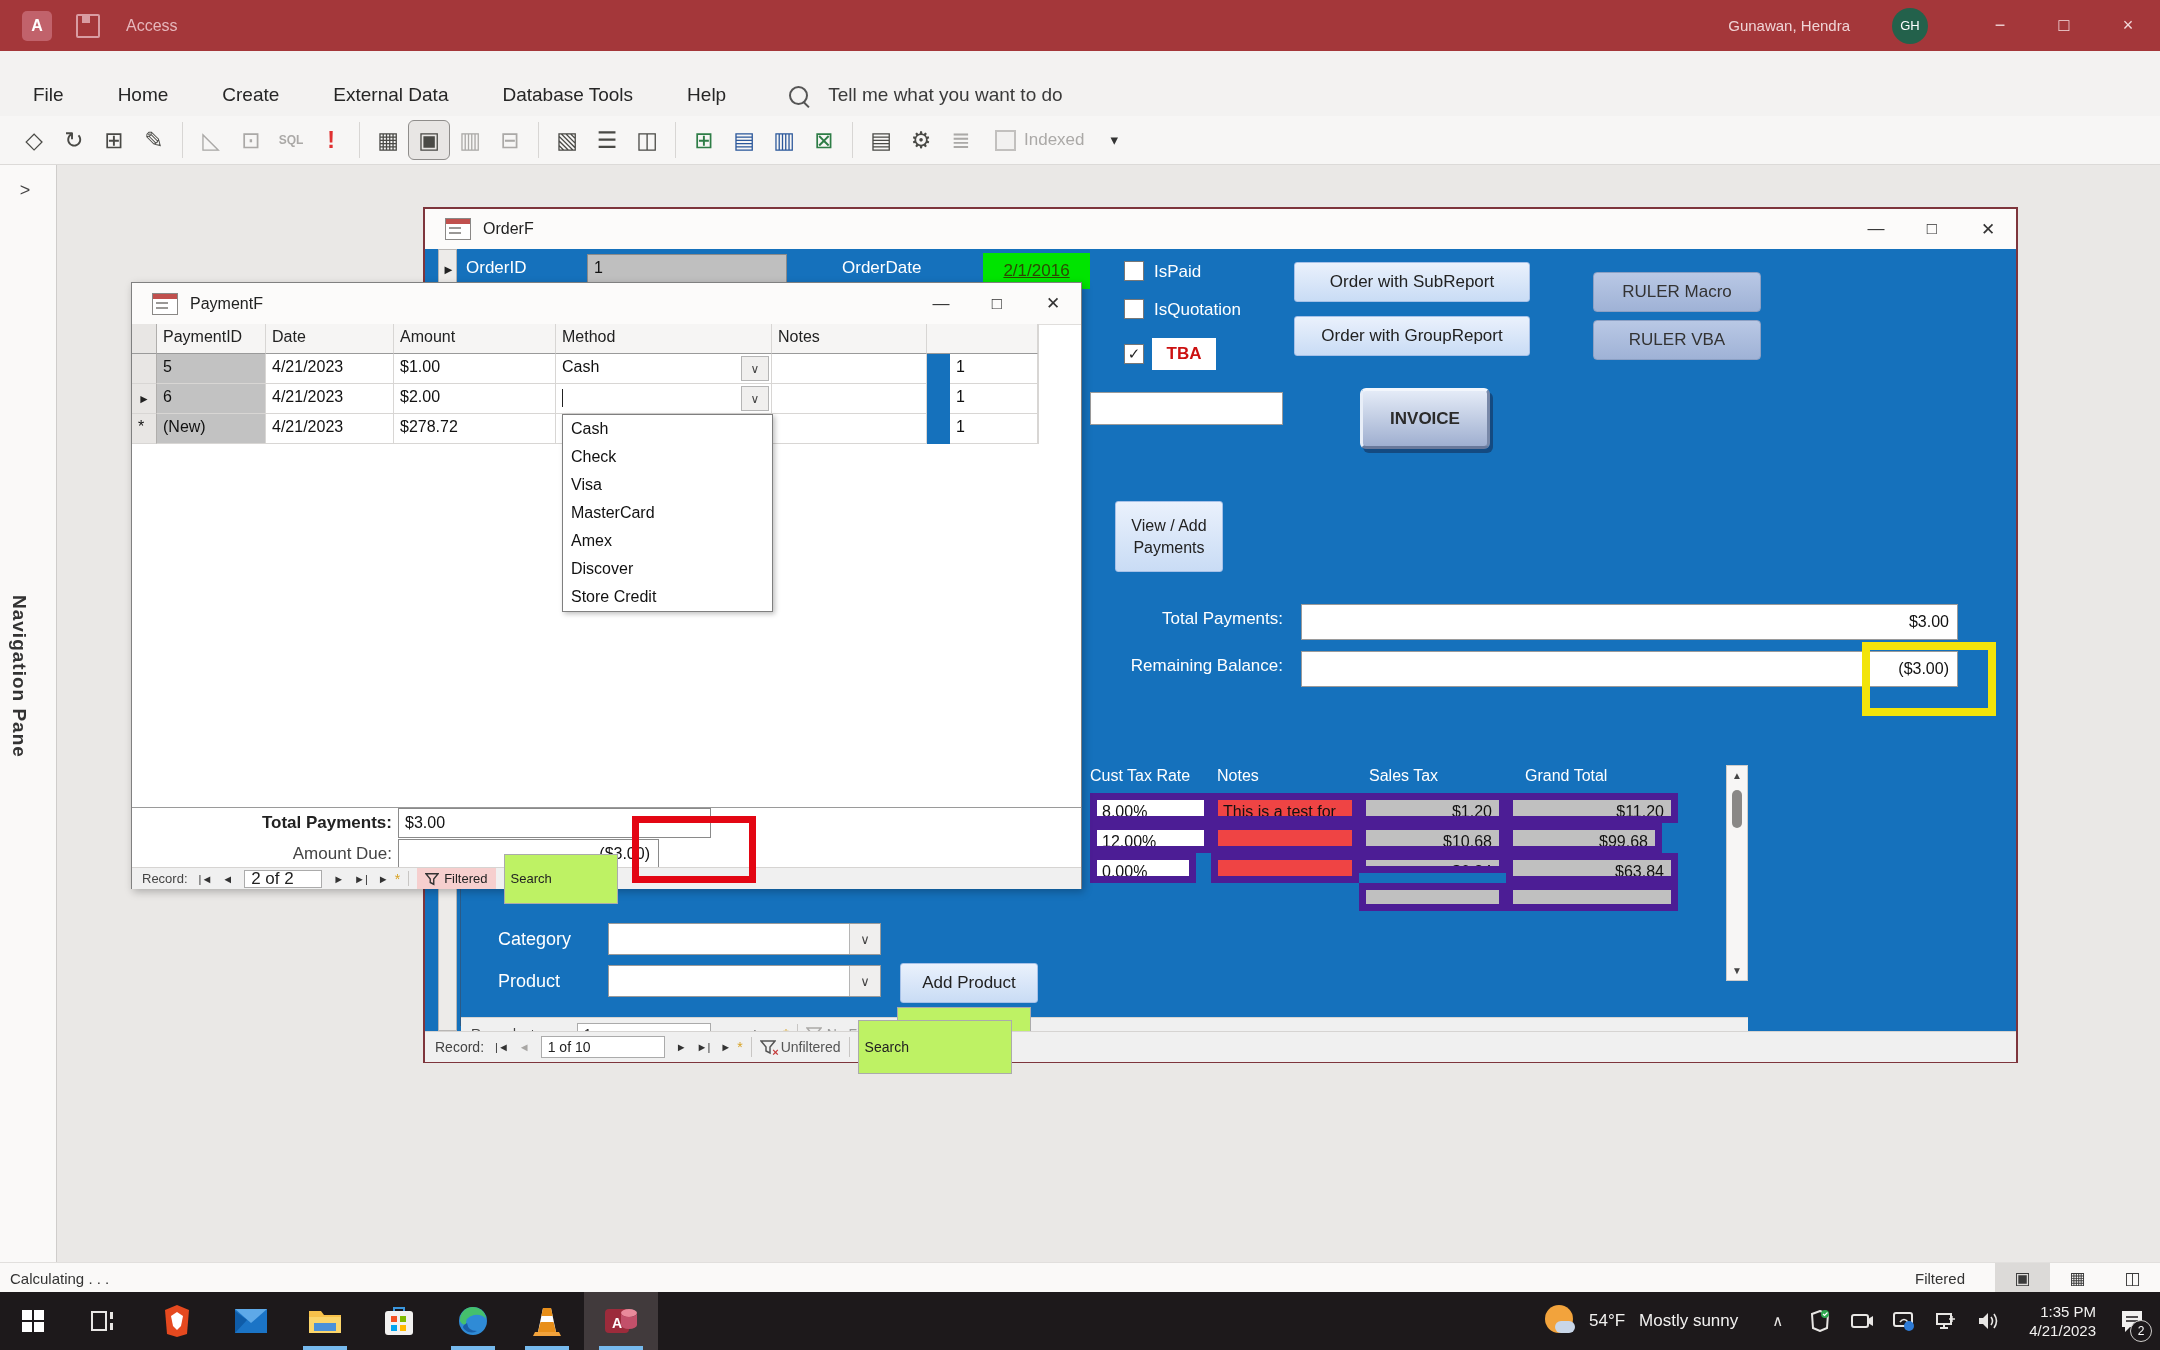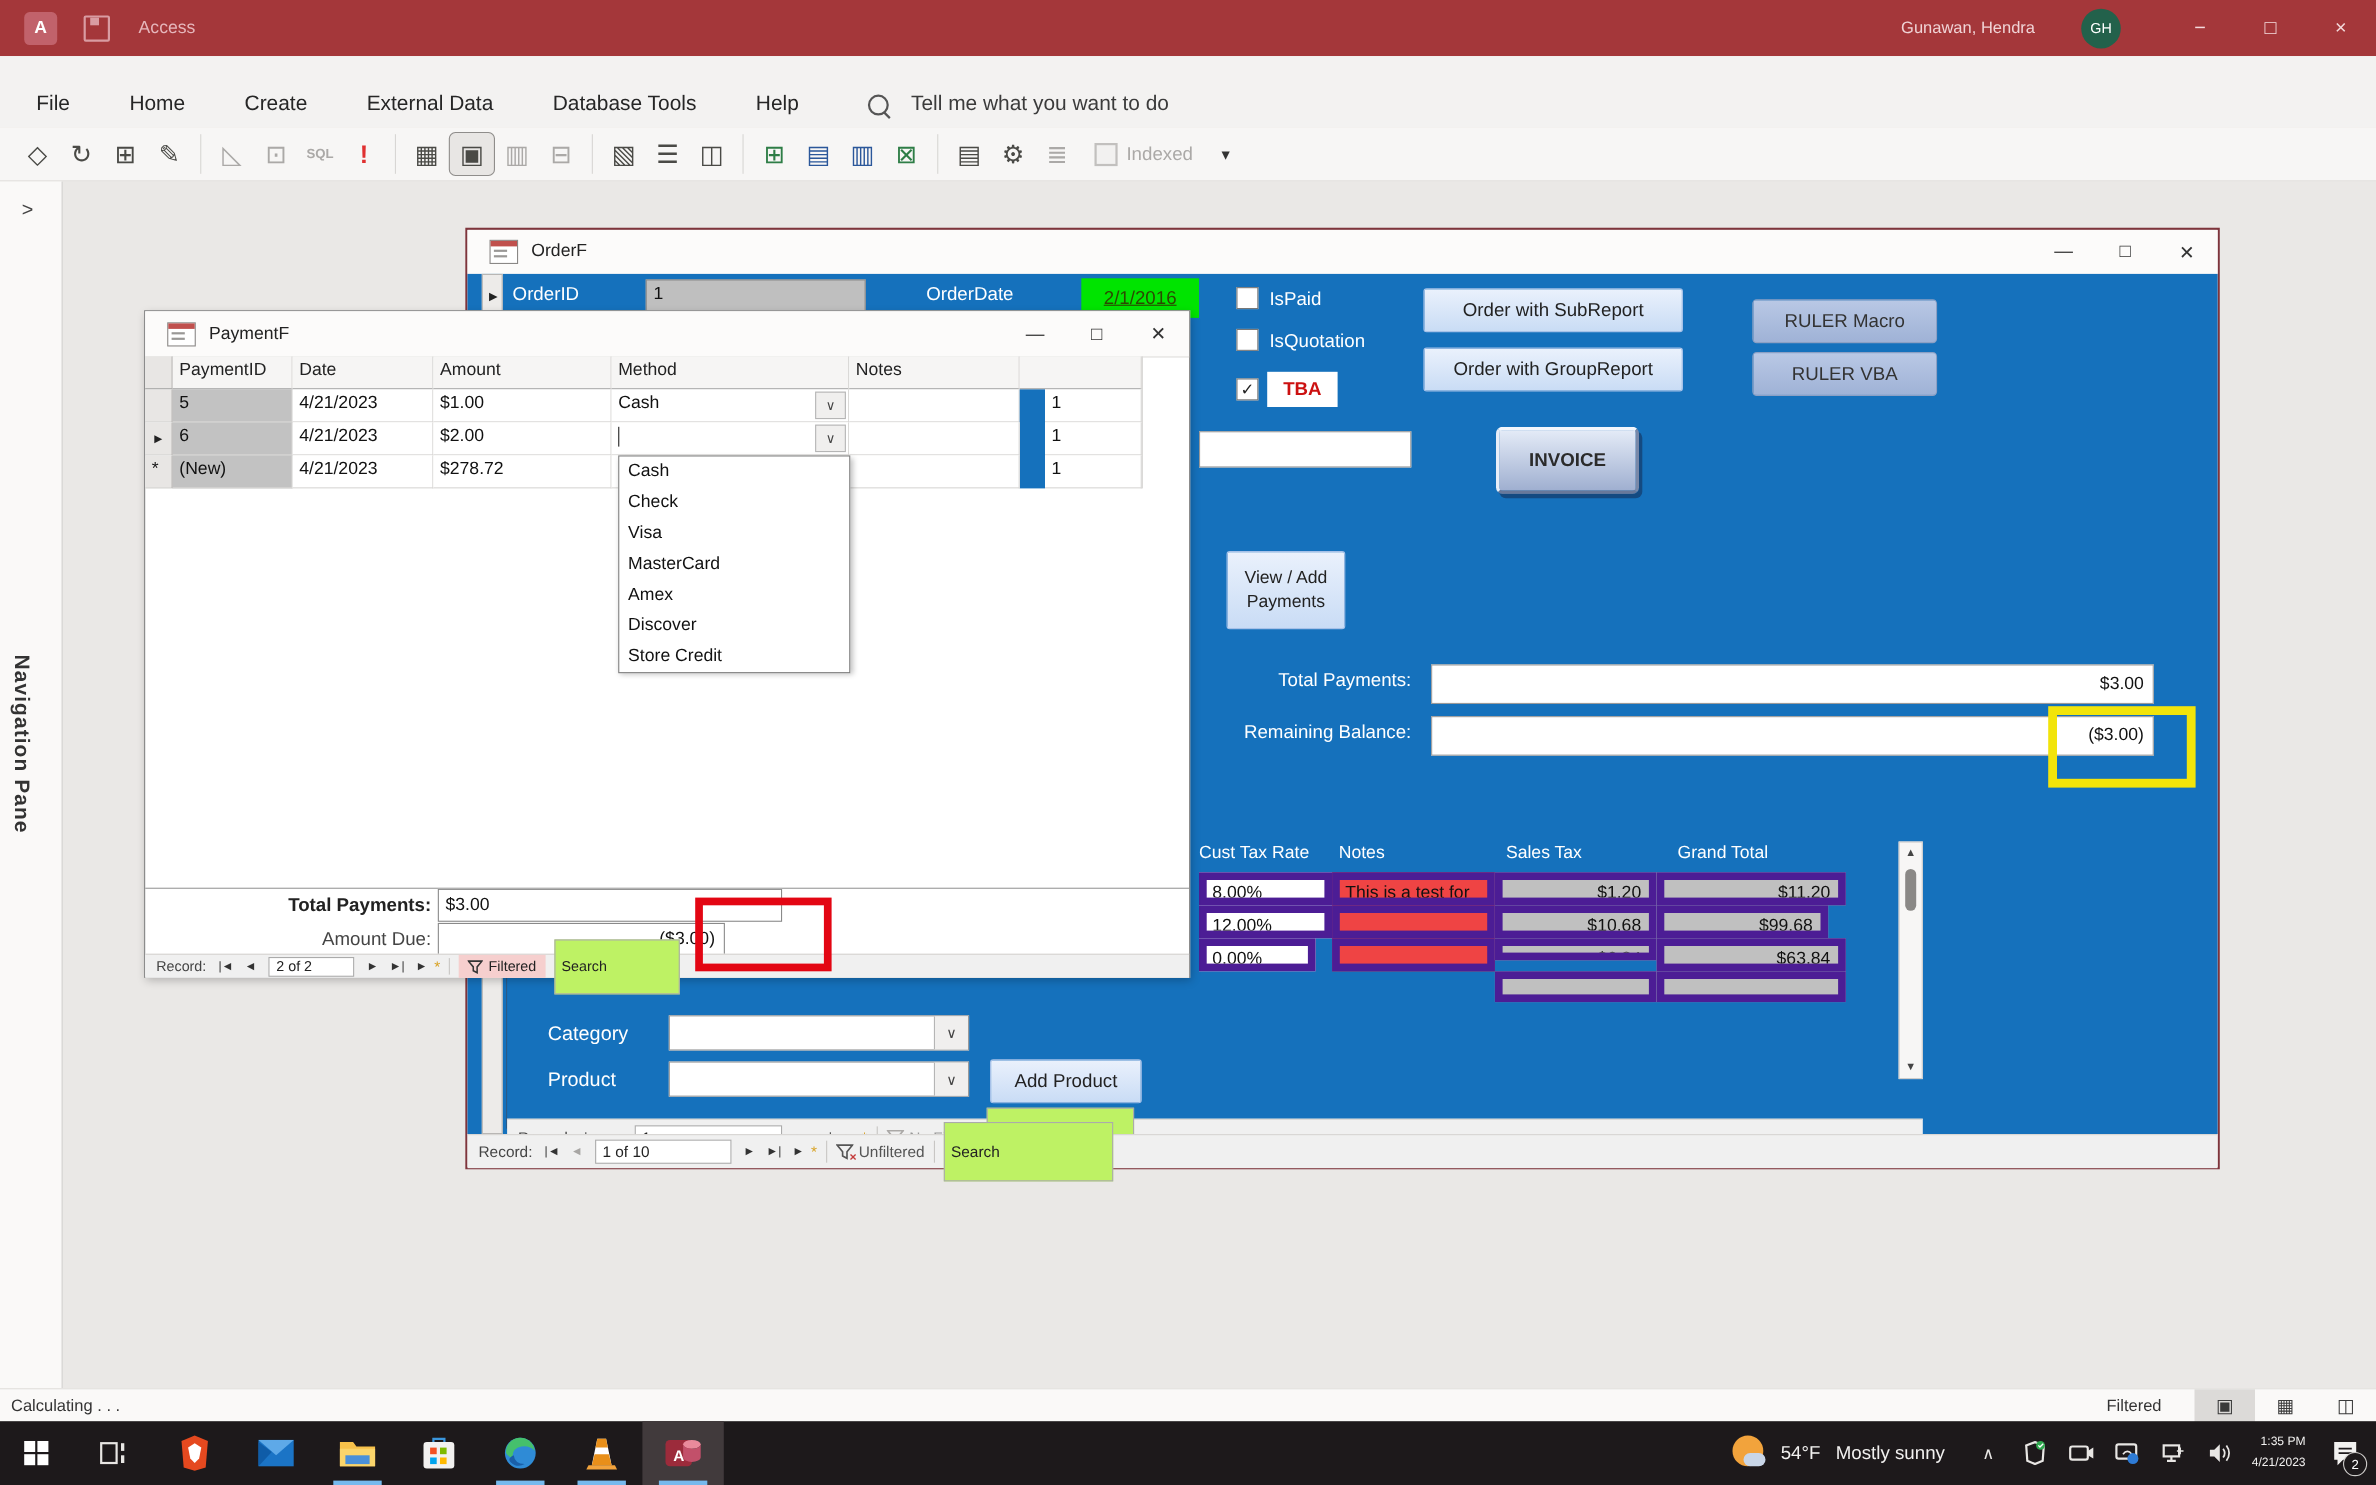--- a/index.html
+++ b/index.html
@@ -126,21 +126,21 @@
   .tb-right{margin-left:auto;display:flex;align-items:center;height:100%;}
   .weather{display:flex;align-items:center;color:#F2F1F0;}
   .wicon{position:relative;width:36px;height:36px;margin-right:10px;}
   .wsun{position:absolute;left:2px;top:2px;width:28px;height:28px;border-radius:50%;background:#F2A33C;}
   .wcloud{position:absolute;left:12px;top:18px;width:20px;height:12px;border-radius:8px;background:#C9D6E8;}
   .wtemp{font-size:17px;margin-right:14px;}
   .wdesc{font-size:17px;}
   .chev{color:#E8E6E4;font-size:15px;margin:0 16px 0 34px;}
   .tray{display:flex;align-items:center;}
   .trayic{width:30px;height:30px;margin:0 6px;display:flex;align-items:center;justify-content:center;}
-  .clock{text-align:right;color:#F2F1F0;font-size:11px;line-height:19px;margin:0 14px 0 8px;}
+  .clock{text-align:right;color:#F2F1F0;font-size:15px;line-height:19px;margin:0 14px 0 20px;}
   .notif{position:relative;width:44px;height:58px;display:flex;align-items:center;justify-content:center;margin-right:6px;}
   .badge{position:absolute;right:2px;bottom:8px;width:20px;height:20px;border:1px solid #CFCDCB;border-radius:50%;color:#fff;font-size:12px;display:flex;align-items:center;justify-content:center;background:#1D191B;}
 </style>
 </head>
 <body>
 
 <div id="screen">
 
   <header class="appbar">
     <div class="appicon">A</div>
@@ -383,21 +383,21 @@
       <div class="abs" style="left:0;top:524px;width:949px;height:1px;background:#9a9a9a;"></div>
       <div class="pf-foot-label" style="left:60px;top:530px;width:200px;font-weight:bold;">Total Payments:</div>
       <div class="pf-field" style="left:266px;top:525px;width:313px;height:30px;padding-left:6px;">$3.00</div>
       <div class="pf-foot-label" style="left:60px;top:561px;width:200px;color:#444;">Amount Due:</div>
       <div class="pf-field" style="left:266px;top:556px;width:261px;height:30px;justify-content:flex-end;padding-right:8px;">($3.00)</div>
 
       <div class="recnav" style="left:0;top:584px;width:949px;height:21px;font-size:13px;">
         <span class="lab">Record:</span>
         <span class="g">|◄</span>
         <span class="g">◄</span>
-        <span class="recbox" style="width:64px;height:16px;font-size:13px;">2 of 2</span>
+        <span class="recbox" style="width:64px;height:16px;font-size:17px;">2 of 2</span>
         <span class="g">►</span>
         <span class="g">►|</span>
         <span class="g">►</span>
           <span class="star">*</span>
         <span class="navsep" style="height:15px;"></span>
         <span style="background:#F6CFCE;height:21px;display:flex;align-items:center;padding:0 8px;">
           <span class="funnel" style="width:14px;height:14px;">
               <svg width="14" height="14" viewBox="0 0 16 16">
                 <path d="M1 2h14L10 8v6l-4-2V8z" fill="none" stroke="#333" stroke-width="1.6"></path>
               </svg>

